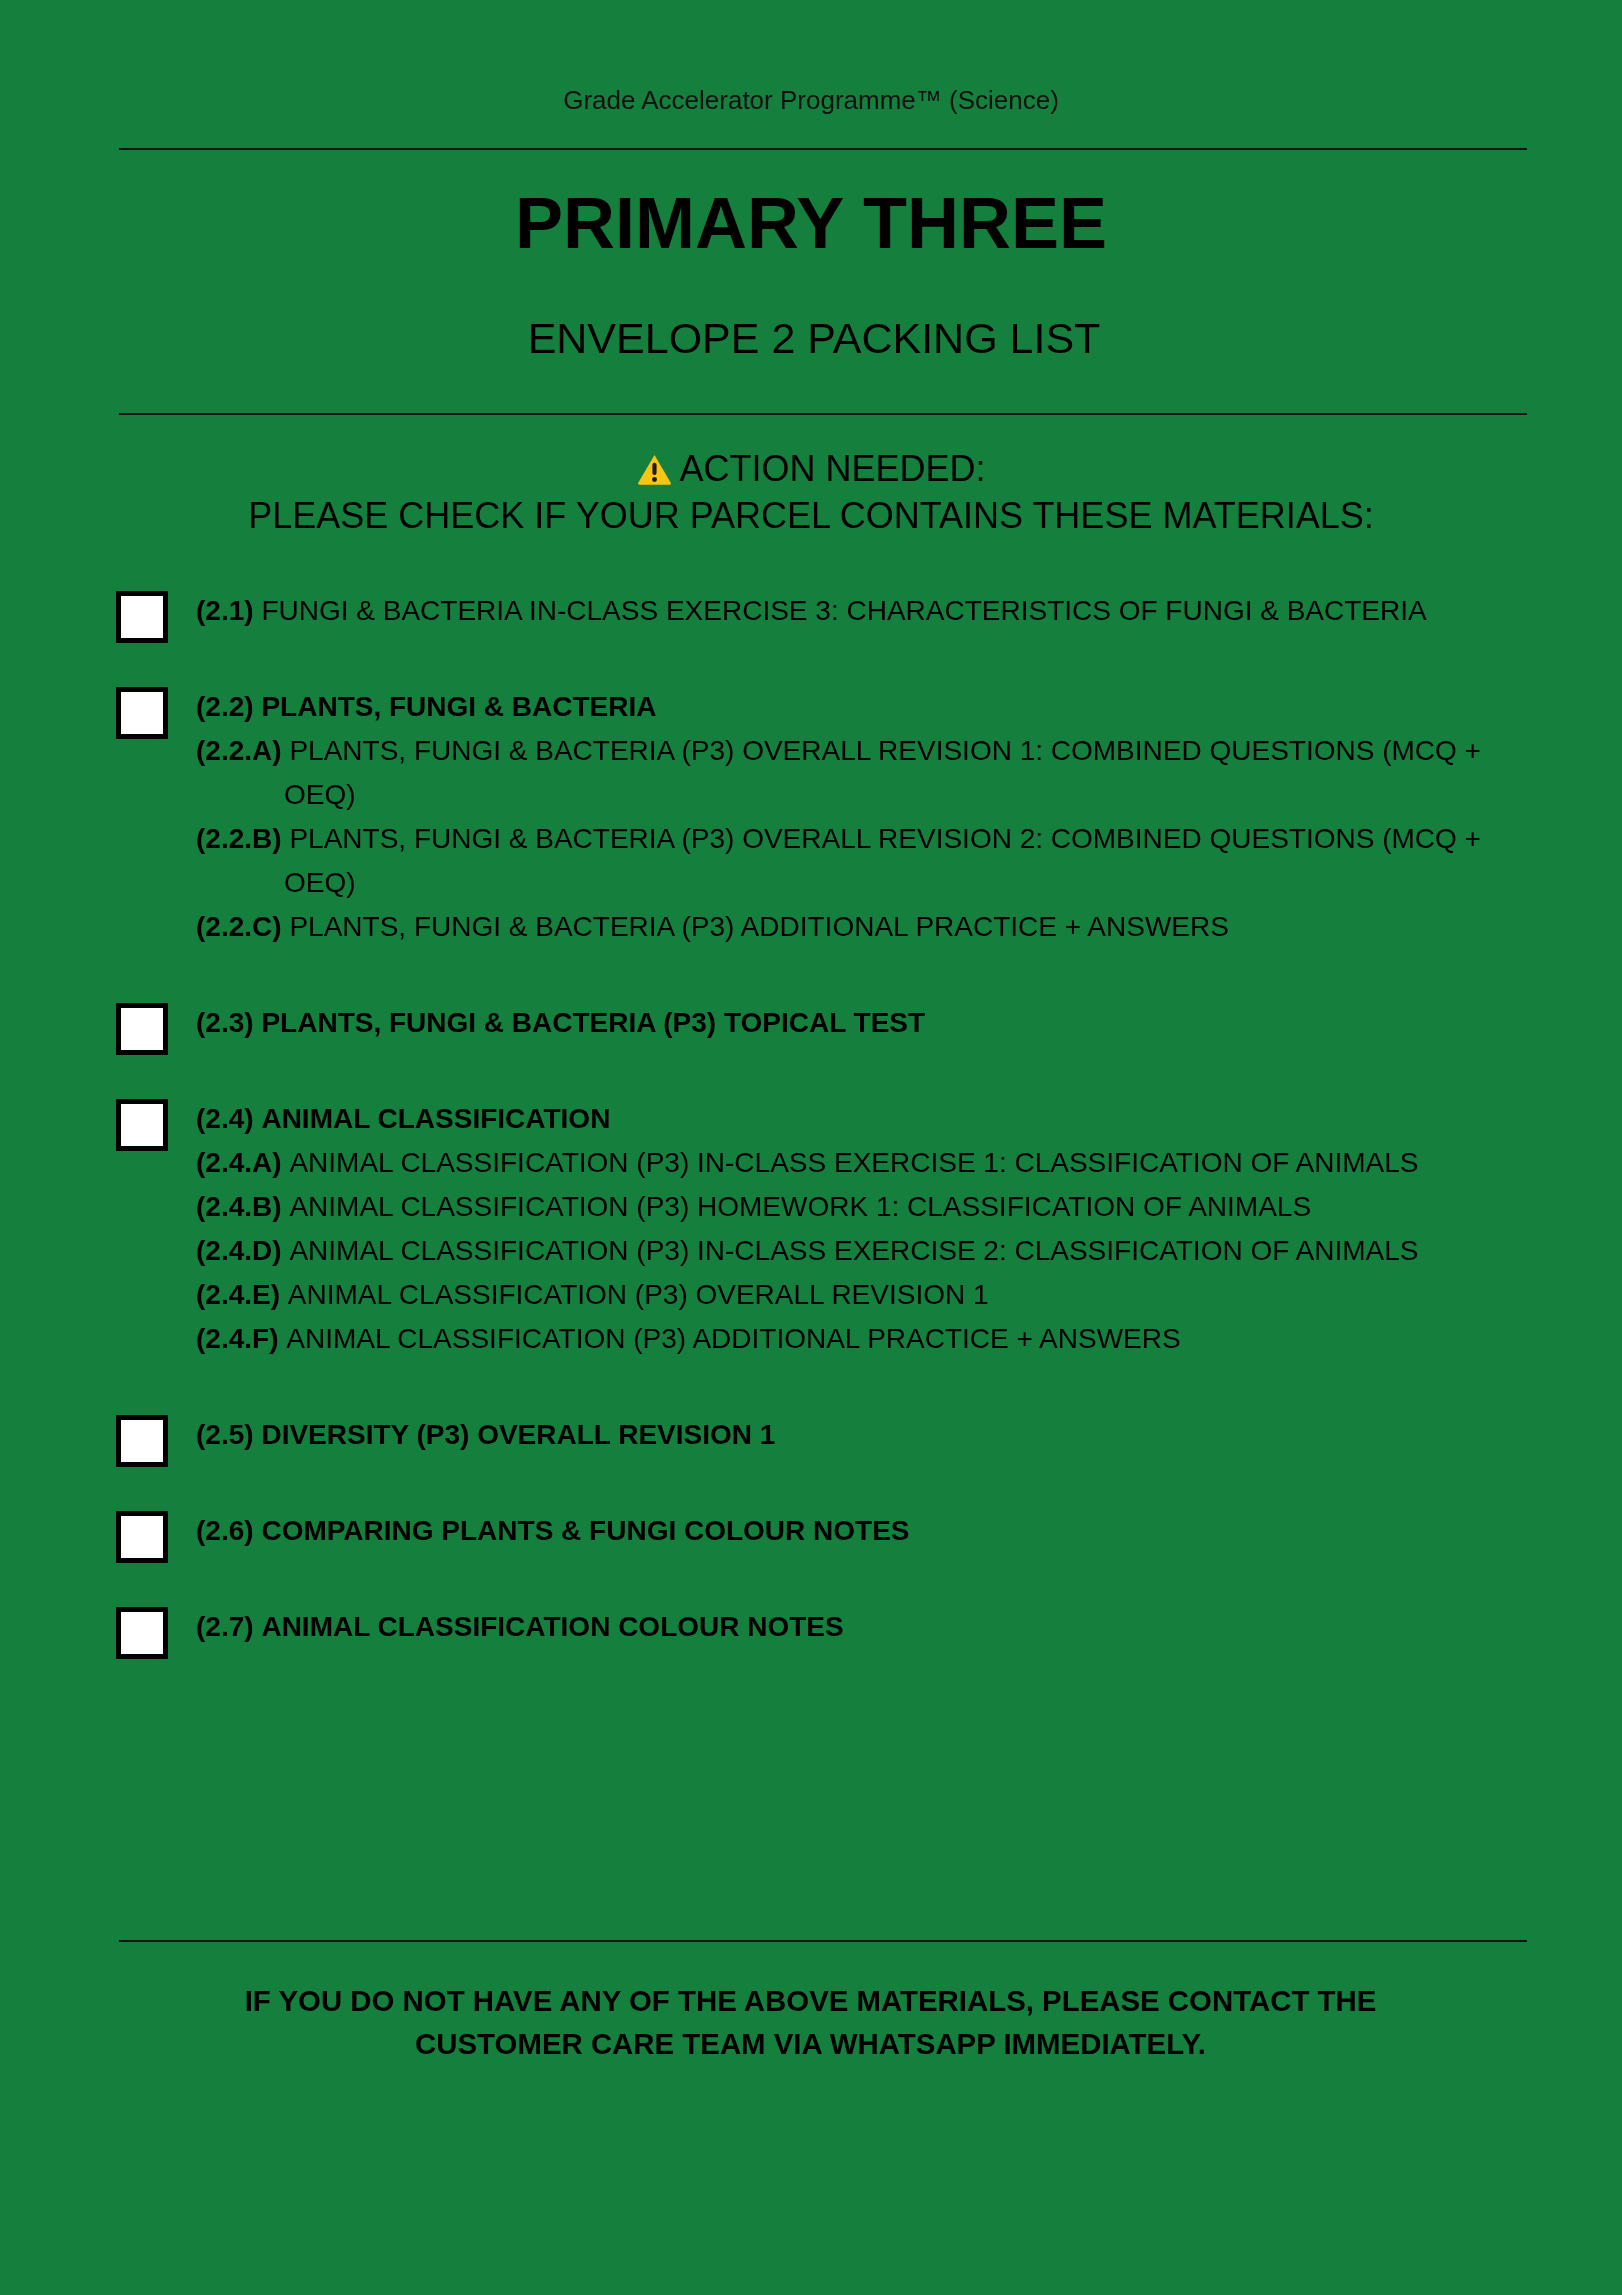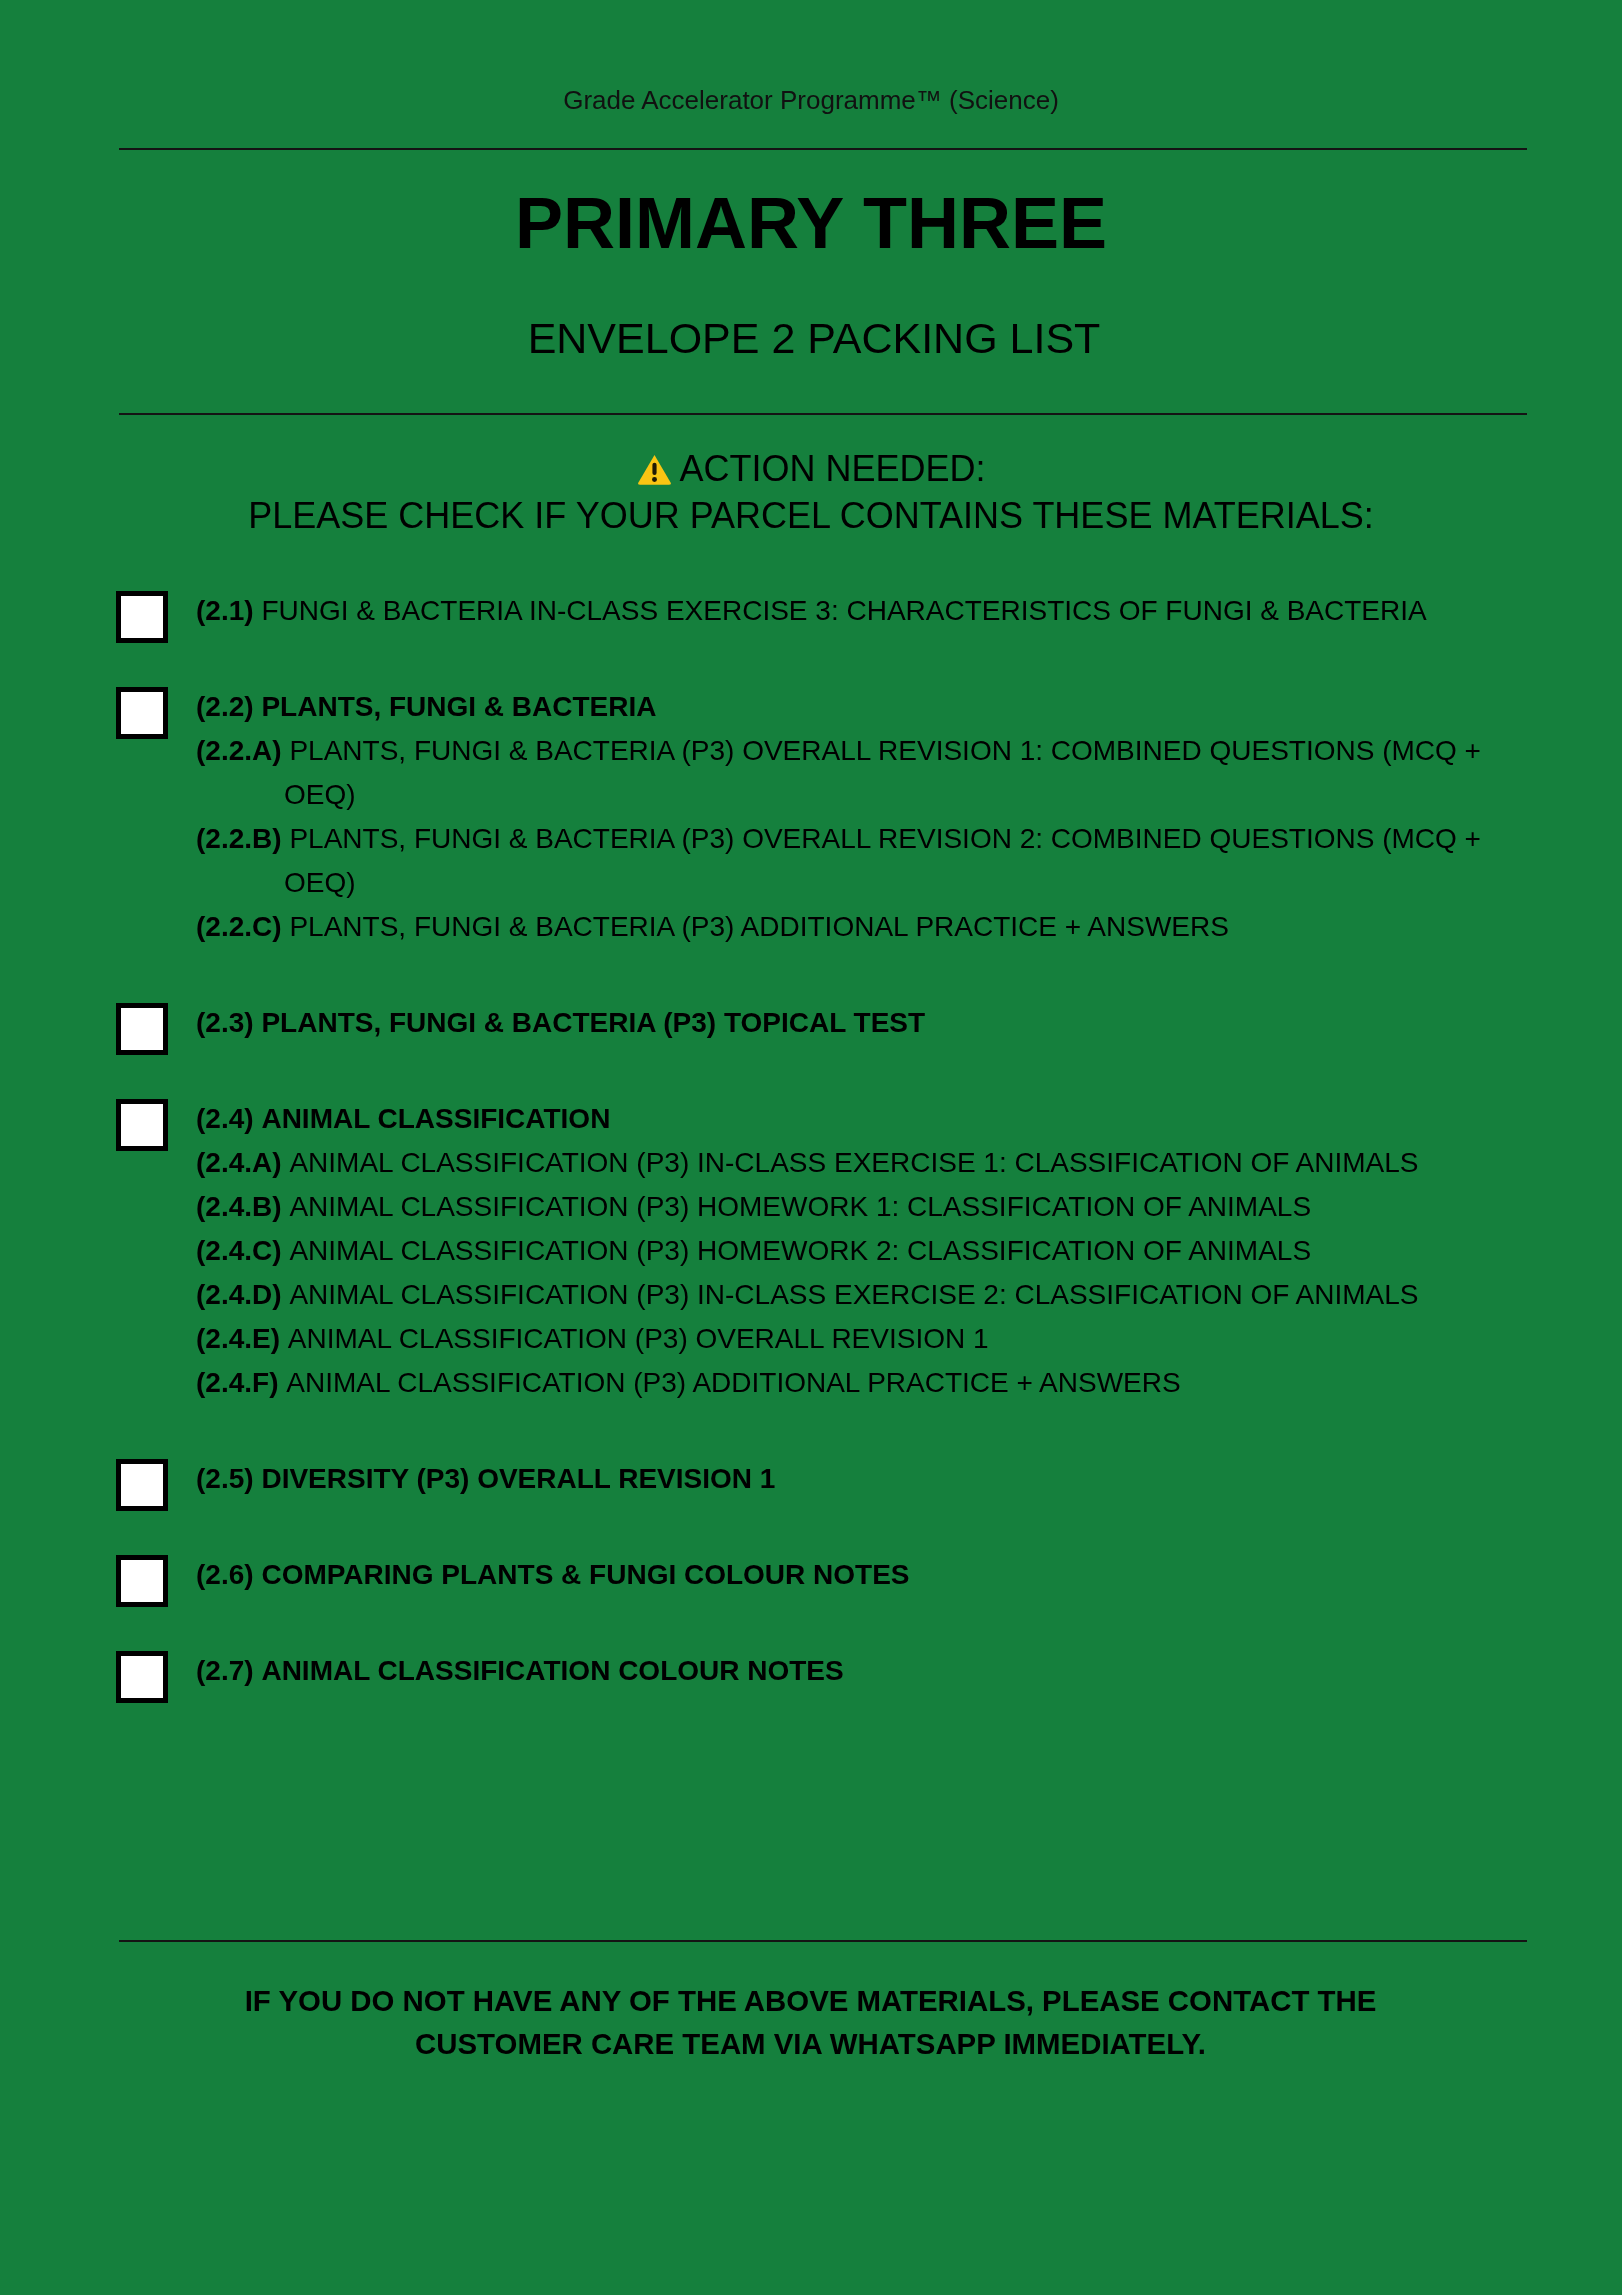--- a/index.html
+++ b/index.html
@@ -165,21 +165,20 @@
     <div class="item">
       <span class="checkbox"></span>
       <div class="title-line"><span class="prefix">(2.3)</span><span>PLANTS, FUNGI &amp; BACTERIA (P3) TOPICAL TEST</span></div>
     </div>
 
     <div class="item">
       <span class="checkbox"></span>
       <div class="title-line"><span class="prefix">(2.4)</span><span>ANIMAL CLASSIFICATION</span></div>
       <div class="sub-line"><span class="prefix">(2.4.A)</span><span>ANIMAL CLASSIFICATION (P3) IN-CLASS EXERCISE 1: CLASSIFICATION OF ANIMALS</span></div>
       <div class="sub-line"><span class="prefix">(2.4.B)</span><span>ANIMAL CLASSIFICATION (P3) HOMEWORK 1: CLASSIFICATION OF ANIMALS</span></div>
-      <div class="sub-line"><span class="prefix">(2.4.C)</span><span>ANIMAL CLASSIFICATION (P3) HOMEWORK 2: CLASSIFICATION OF ANIMALS</span></div>
       <div class="sub-line"><span class="prefix">(2.4.D)</span><span>ANIMAL CLASSIFICATION (P3) IN-CLASS EXERCISE 2: CLASSIFICATION OF ANIMALS</span></div>
       <div class="sub-line"><span class="prefix">(2.4.E)</span><span>ANIMAL CLASSIFICATION (P3) OVERALL REVISION 1</span></div>
       <div class="sub-line"><span class="prefix">(2.4.F)</span><span>ANIMAL CLASSIFICATION (P3) ADDITIONAL PRACTICE + ANSWERS</span></div>
     </div>
 
     <div class="item">
       <span class="checkbox"></span>
       <div class="title-line"><span class="prefix">(2.5)</span><span>DIVERSITY (P3) OVERALL REVISION 1</span></div>
     </div>
 

